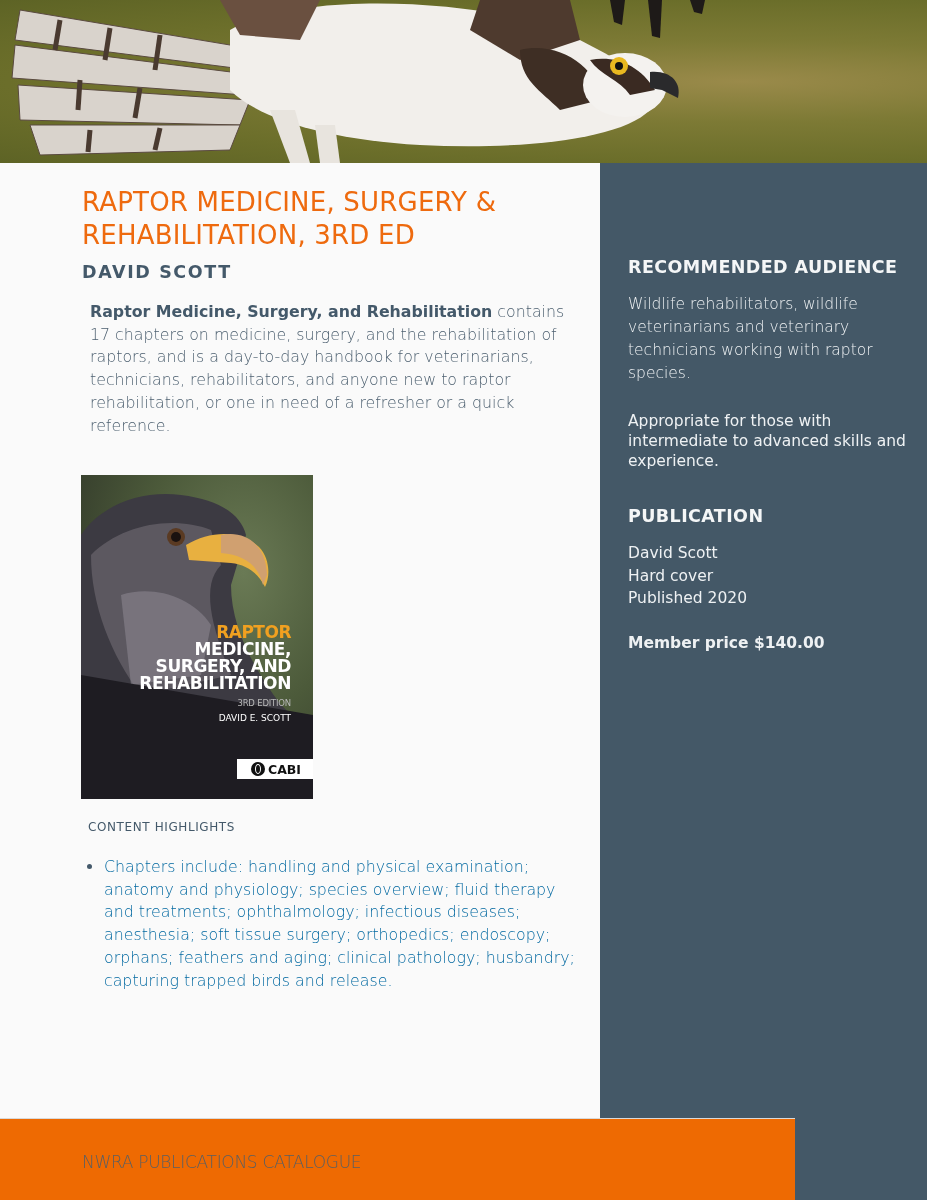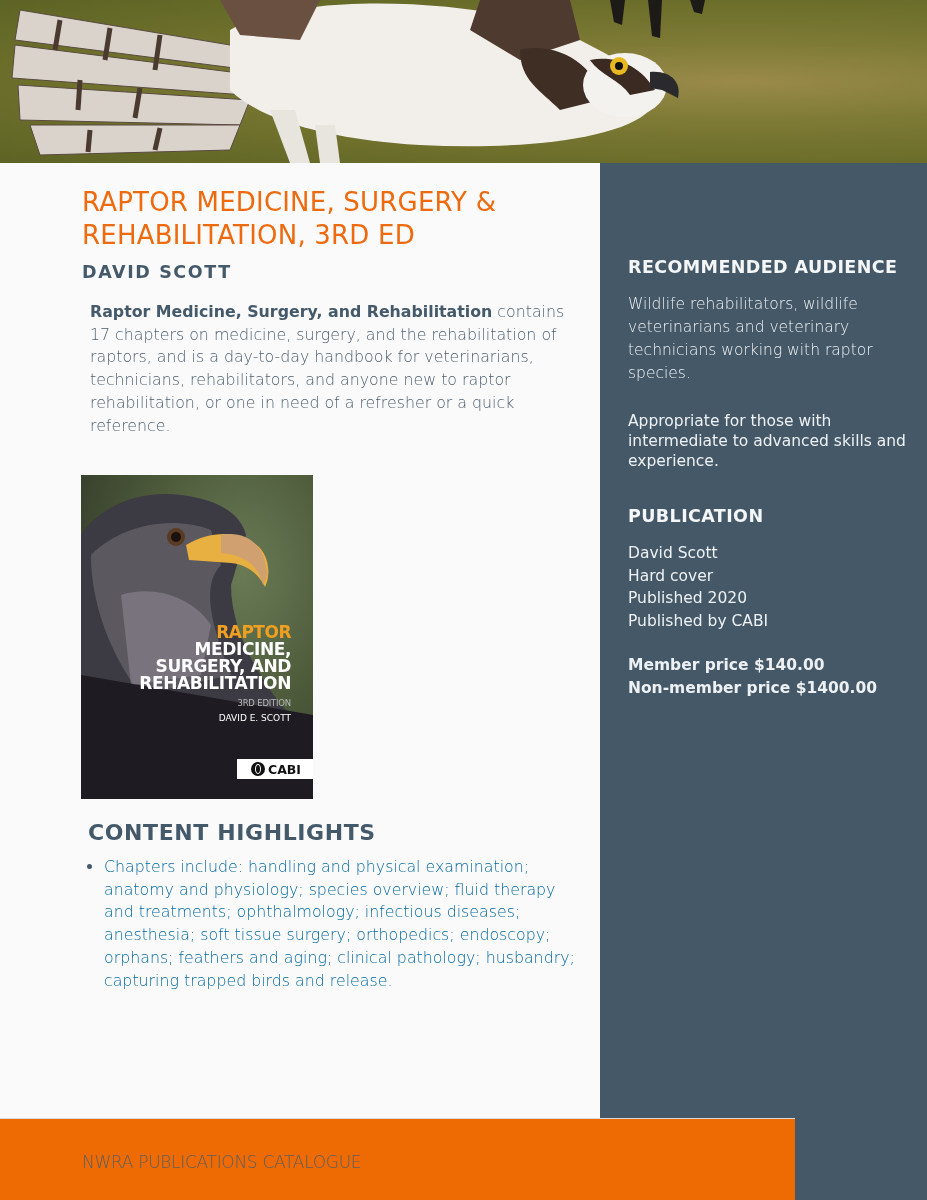--- a/index.html
+++ b/index.html
@@ -63,21 +63,21 @@
     position: absolute; left: 156px; top: 284px; width: 78px; height: 20px; background: #ffffff;
     display: flex; align-items: center; justify-content: center; gap: 3px;
     font-size: 12.5px; font-weight: 700; color: #111111;
   }
   .cabi-logo { width: 14px; height: 14px; border-radius: 50%; background: #111; position: relative; }
   .cabi-logo::after { content: ""; position: absolute; left: 4px; top: 2px; width: 6px; height: 10px; border-radius: 50%; border: 1.5px solid #fff; box-sizing: border-box; }
 
   
   .hl-heading {
     position: absolute; left: 88px; top: 820px; margin: 0;
-    font-size: 22px; font-weight: 700; letter-spacing: 0.6px; color: #44596a;
+    font-size: 12px; font-weight: 400; letter-spacing: 0.6px; color: #44596a;
   }
   .hl-list {
     position: absolute; left: 82px; top: 856px; width: 480px; margin: 0; padding: 0 0 0 22px;
     font-size: 15.8px; line-height: 22.7px; color: #0369a1; font-weight: 300;
   }
   .hl-list li::marker { color: #44596a; }
 
   
   .footer {
     position: absolute; left: 0; top: 1118px; width: 795px; height: 82px;
@@ -136,25 +136,23 @@
   <div class="inner">
     <h3 class="side-heading">RECOMMENDED AUDIENCE</h3>
     <p class="side-p">Wildlife rehabilitators, wildlife veterinarians and veterinary technicians working with raptor species.</p>
     <p class="side-p2">Appropriate for those with intermediate to advanced skills and experience.</p>
 
     <h3 class="side-heading pub-heading">PUBLICATION</h3>
     <div>
       <p class="pub-line">David Scott</p>
       <p class="pub-line">Hard cover</p>
       <p class="pub-line">Published 2020</p>
-      <p class="pub-line">Published by CABI</p>
     </div>
     <div class="price-block">
       <p class="price">Member price $140.00</p>
-      <p class="price">Non-member price $1400.00</p>
     </div>
   </div>
 </aside>
 
 <h1 class="title">RAPTOR MEDICINE, SURGERY &amp; REHABILITATION, 3RD ED</h1>
 <h2 class="author">DAVID SCOTT</h2>
 <p class="desc"><b>Raptor Medicine, Surgery, and Rehabilitation</b><span> contains 17 chapters on medicine, surgery, and the rehabilitation of raptors, and is a day-to-day handbook for veterinarians, technicians, rehabilitators, and anyone new to raptor rehabilitation, or one in need of a refresher or a quick reference.</span></p>
 
 <div class="cover">
   <svg width="232" height="324" viewBox="0 0 232 324">

